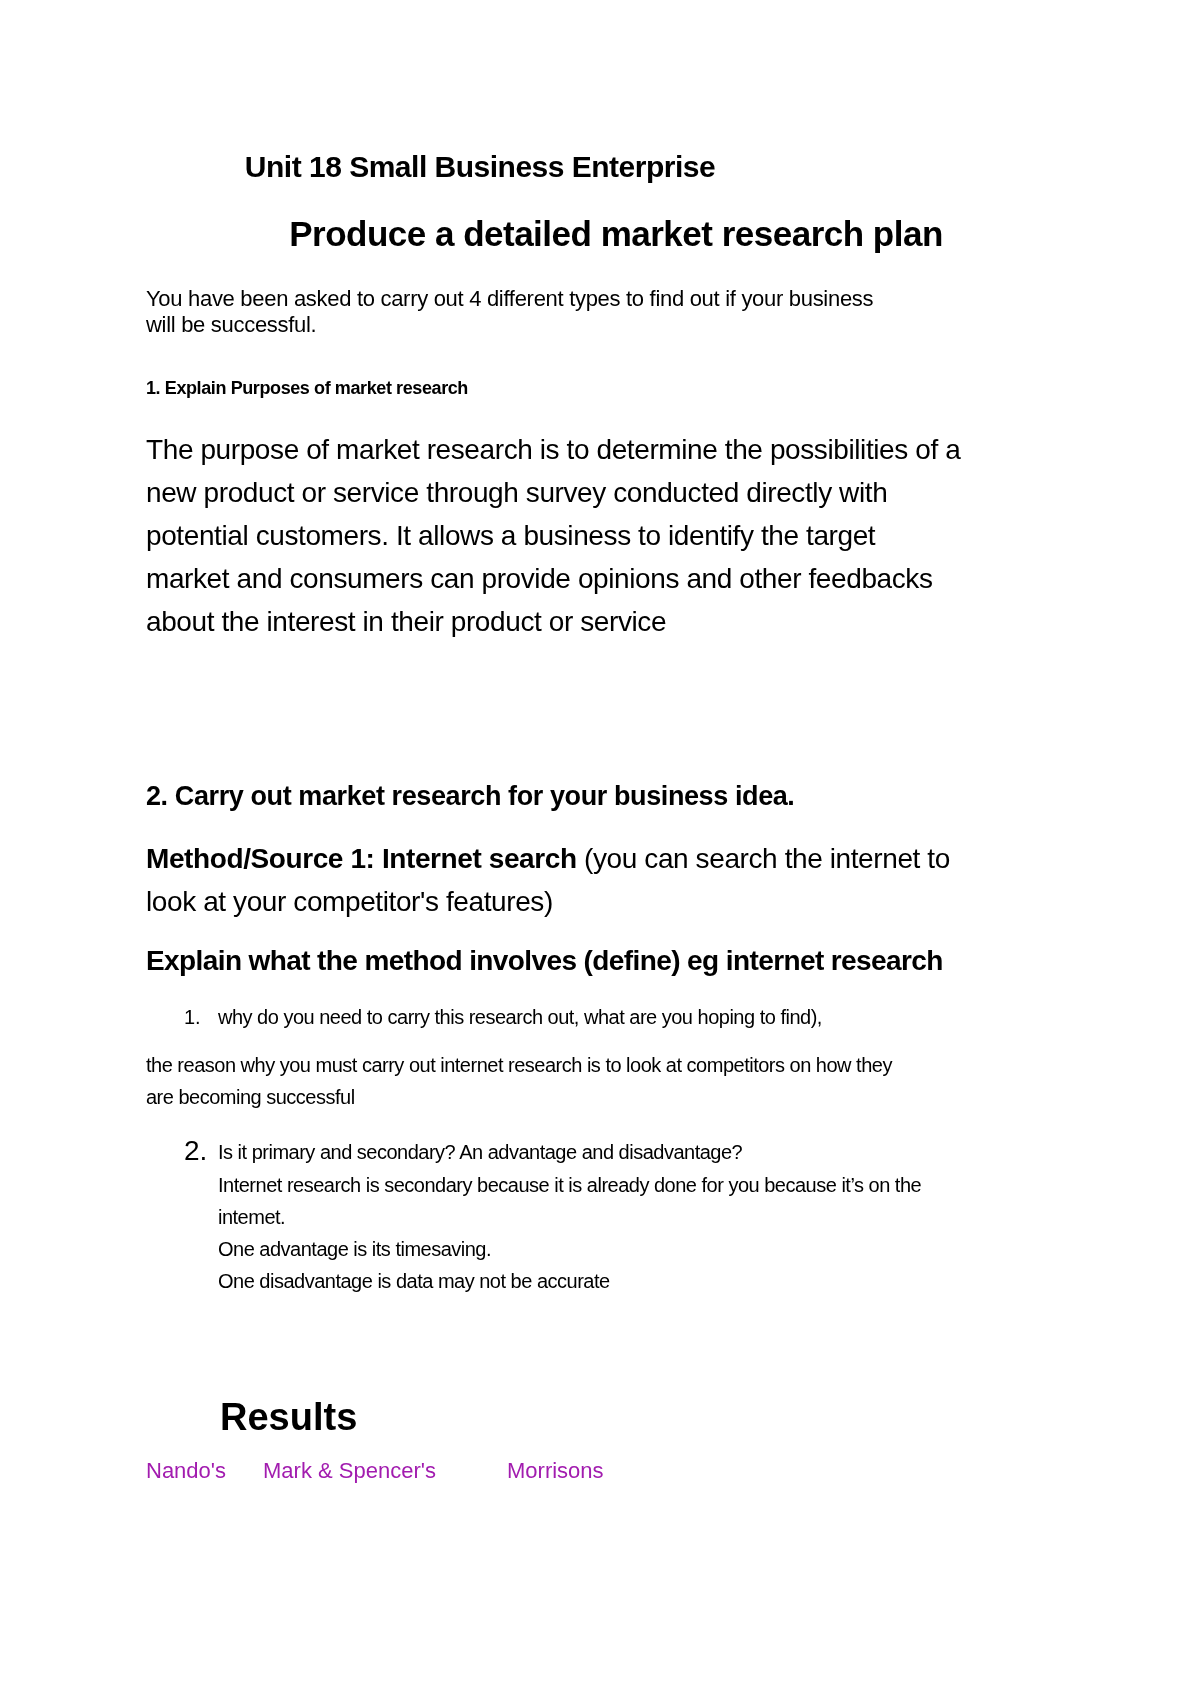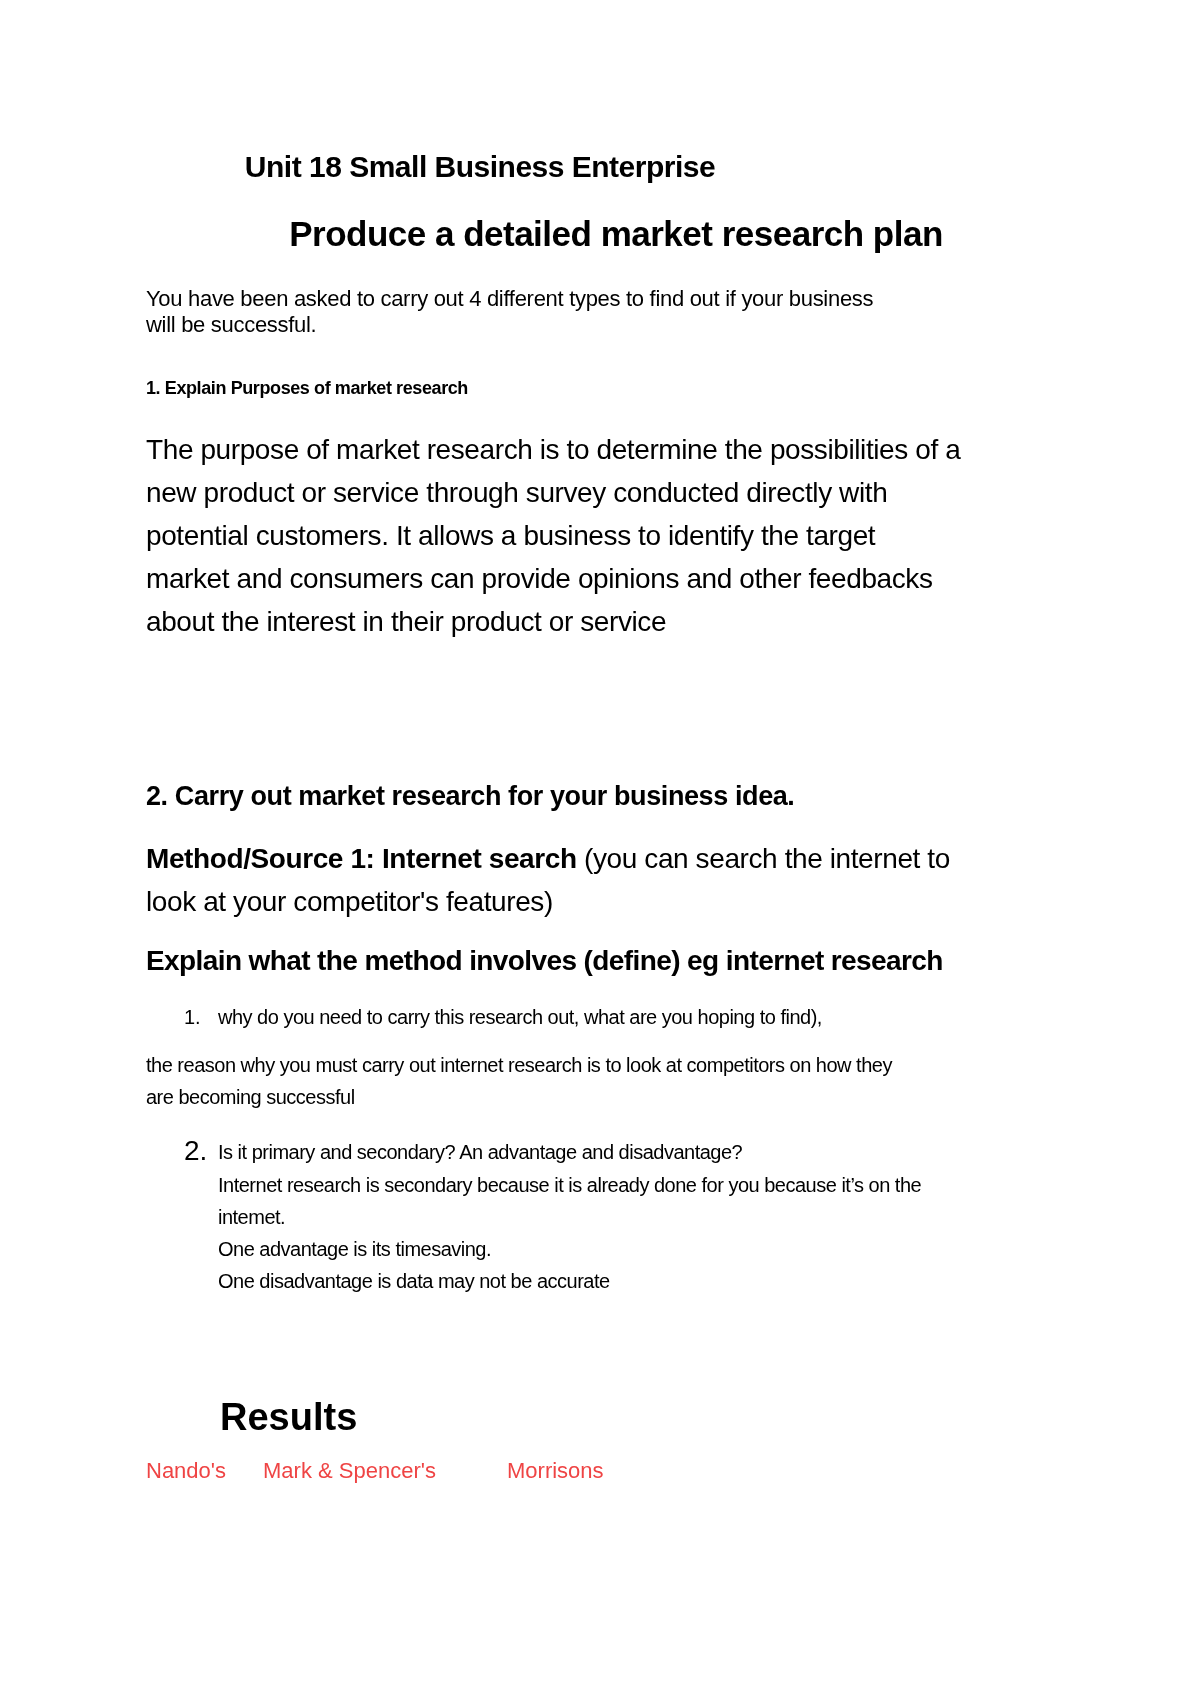--- a/index.html
+++ b/index.html
@@ -15,21 +15,21 @@
   .intro { left: 146px; font-size: 22px; letter-spacing: -0.3px; }
   .h-num { left: 146px; font-size: 18px; font-weight: bold; letter-spacing: -0.4px; }
   .para { left: 146px; font-size: 28px; letter-spacing: -0.4px; }
   .method { left: 146px; font-size: 28px; letter-spacing: -0.4px; }
   .method b { font-weight: bold; }
   .explain { left: 146px; font-size: 28px; font-weight: bold; letter-spacing: -0.6px; }
   .li-num { font-size: 20px; }
   .li-text { font-size: 20px; letter-spacing: -0.5px; }
   .small { font-size: 20px; letter-spacing: -0.5px; }
   .results { left: 220px; top: 1396px; font-size: 38px; font-weight: bold; }
-  .company { top: 1458px; font-size: 22px; color: #ef4444; }
+  .company { top: 1458px; font-size: 22px; color: #a21caf; }
 </style>
 </head>
 <body>
 
 <div class="page">
 
   <div class="abs title1">Unit 18 Small Business Enterprise</div>
   <div class="abs title2">Produce a detailed market research plan</div>
 
   <div class="abs intro" style="top:286px;">You have been asked to carry out 4 different types to find out if your business</div>

